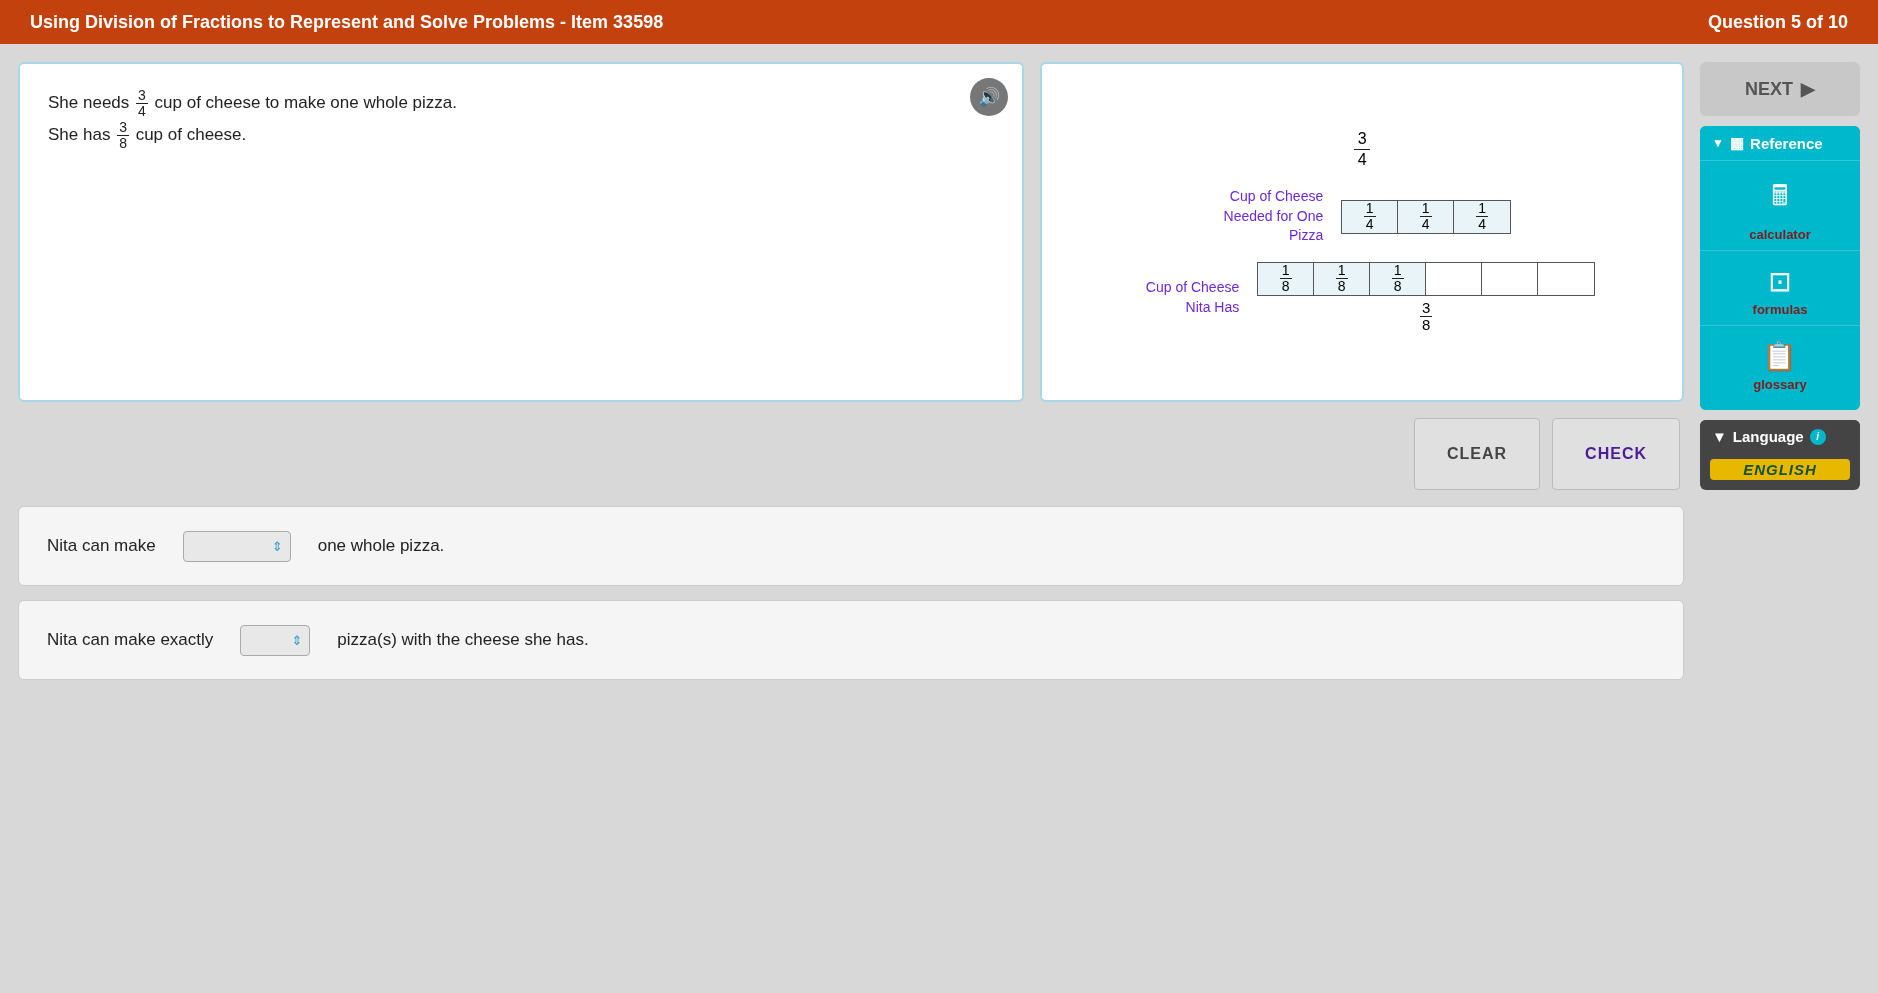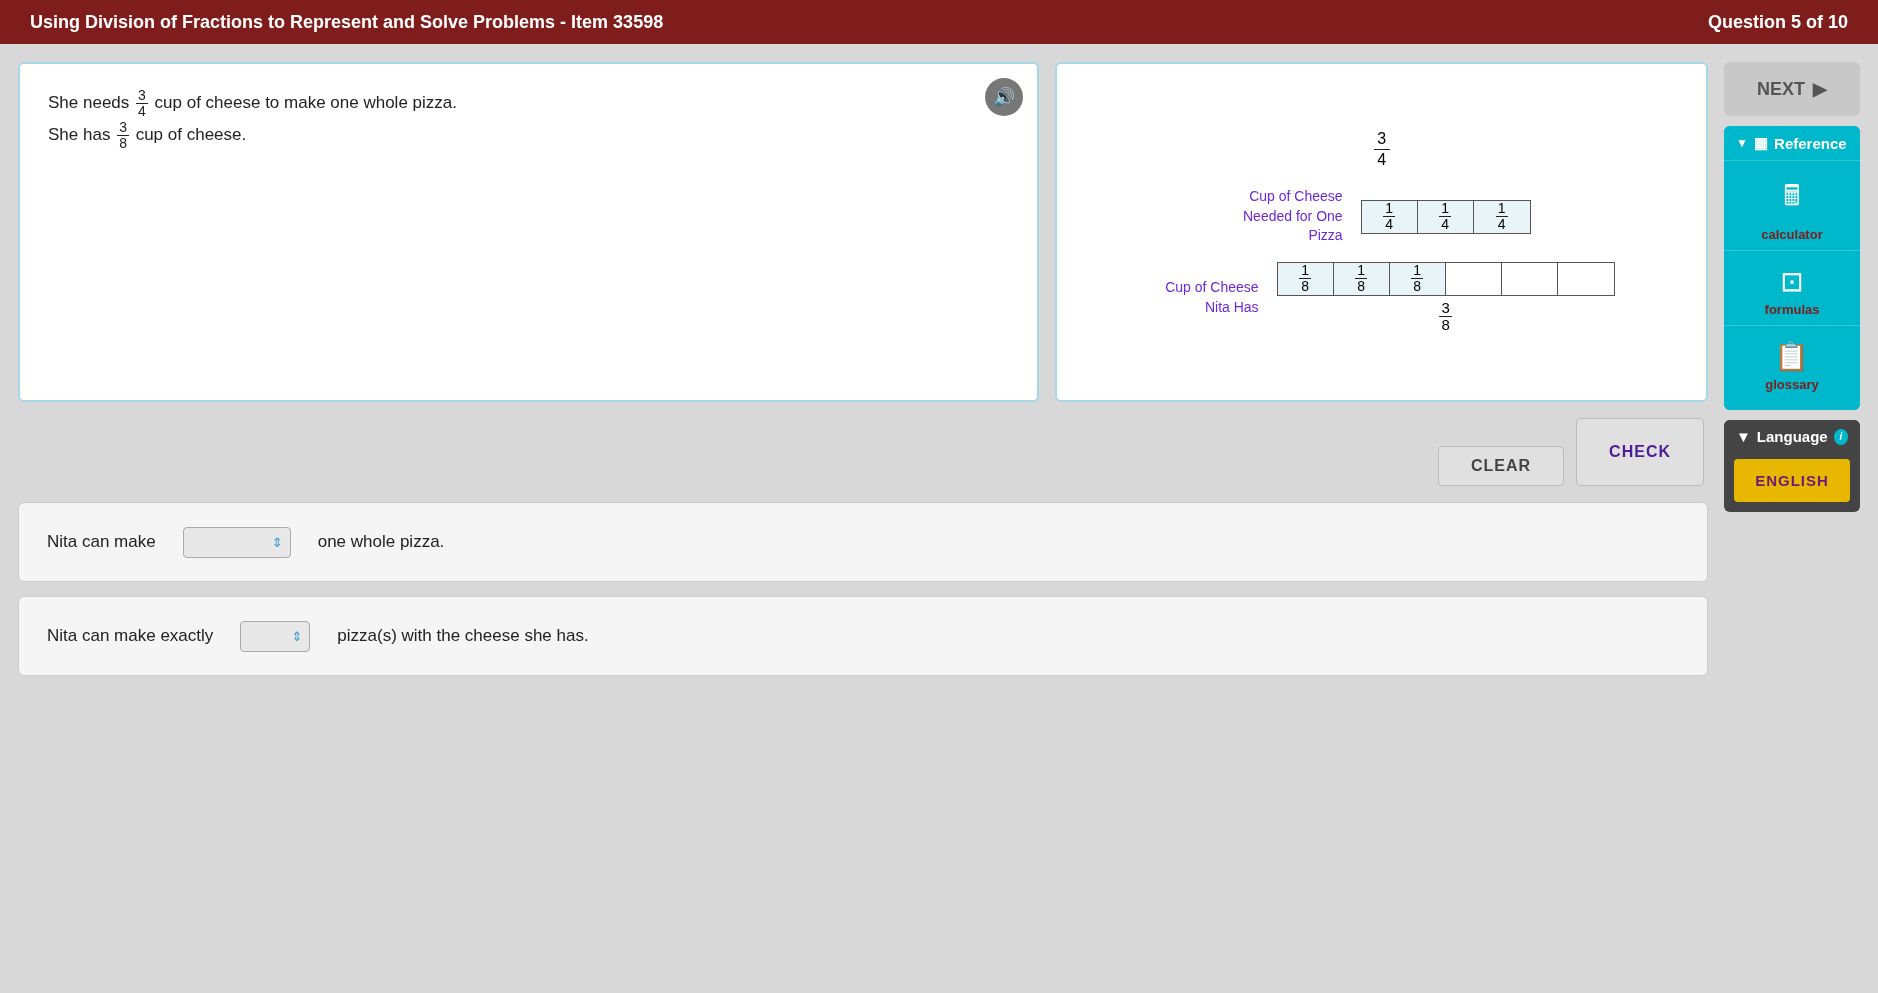--- a/index.html
+++ b/index.html
@@ -6,21 +6,21 @@
     body {
       font-family: Arial, sans-serif;
       background: #d8d8d8;
       width: 1878px;
       min-height: 993px;
       overflow-x: hidden;
     }
 
     
     .header {
-      background: #7f1d1d;
+      background: #c2410c;
       color: #fff;
       display: flex;
       justify-content: space-between;
       align-items: center;
       padding: 10px 30px;
       height: 44px;
     }
     .header-title {
       font-size: 18px;
       font-weight: bold;
@@ -181,27 +181,26 @@
       justify-content: flex-end;
       gap: 12px;
       margin-bottom: 16px;
       padding-right: 4px;
     }
 
     .btn-clear {
       background: #e0e0e0;
       border: 1.5px solid #bbb;
       border-radius: 4px;
-      padding: 10px 32px;
+      padding: 26px 32px;
       font-size: 16px;
       font-weight: bold;
       color: #444;
       cursor: pointer;
       letter-spacing: 1px;
-      margin-top: 28px;
     }
     .btn-check {
       background: #e0e0e0;
       border: 1.5px solid #bbb;
       border-radius: 4px;
       padding: 10px 32px;
       font-size: 16px;
       font-weight: bold;
       color: #4c1d95;
       cursor: pointer;
@@ -248,21 +247,21 @@
       font-size: 13px;
       color: #3399cc;
       pointer-events: none;
     }
 
     
     .right-sidebar {
       display: flex;
       flex-direction: column;
       gap: 0;
-      width: 136px;
+      width: 160px;
     }
 
     .next-btn {
       background: #c8c8c8;
       border: none;
       border-radius: 6px;
       padding: 16px 0;
       font-size: 18px;
       font-weight: bold;
       color: #555;
@@ -334,30 +333,31 @@
       font-size: 15px;
       font-weight: bold;
       padding: 8px 12px;
       display: flex;
       align-items: center;
       gap: 6px;
       cursor: pointer;
     }
     .language-btn {
       background: #e8b800;
-      color: #701a75;
+      color: #14532d;
       font-size: 15px;
       font-weight: bold;
       border: none;
-      padding: 13px 0;
+      padding: 2px 0;
       width: calc(100% - 20px);
       margin: 6px 10px 10px;
       border-radius: 4px;
       cursor: pointer;
       letter-spacing: 1px;
+      font-style: italic;
     }
 
     .info-icon {
       display: inline-block;
       background: #00b8cc;
       color: white;
       border-radius: 50%;
       width: 16px;
       height: 16px;
       font-size: 10px;

